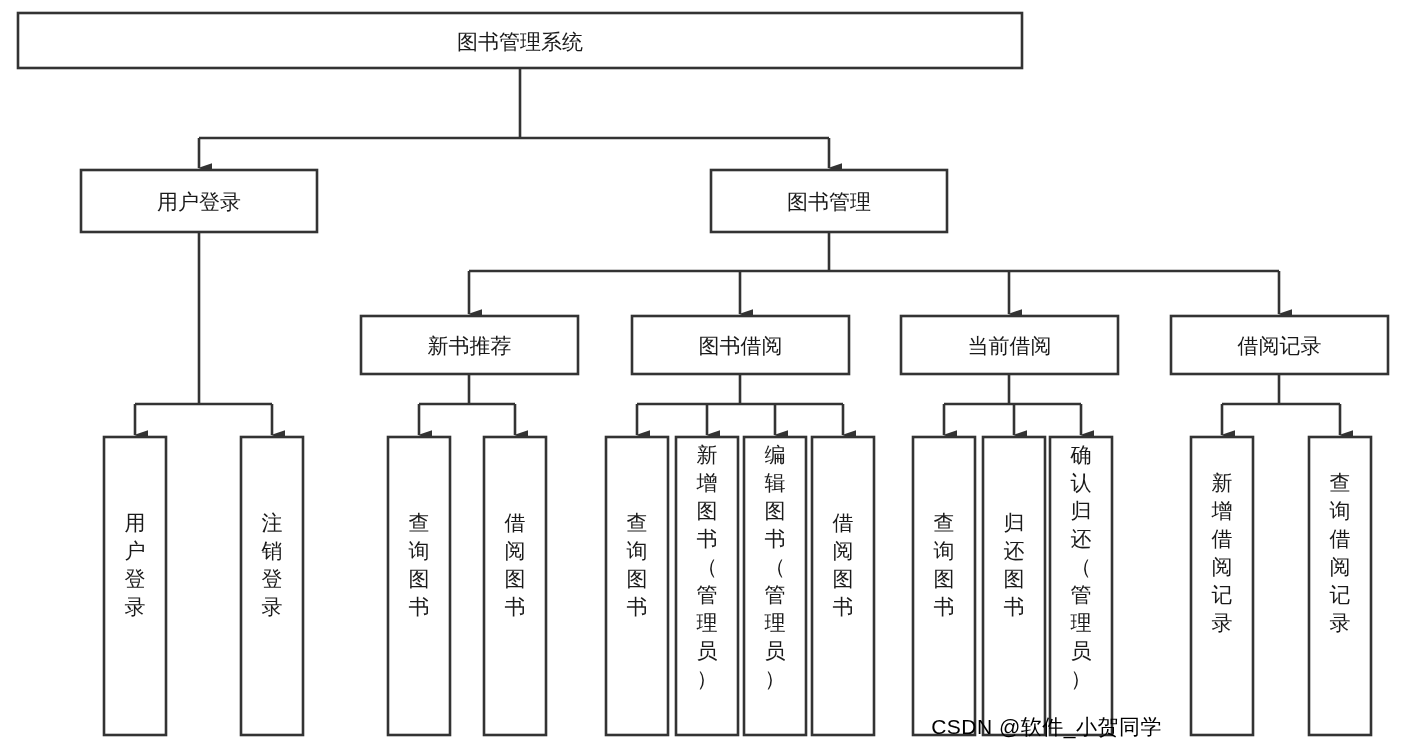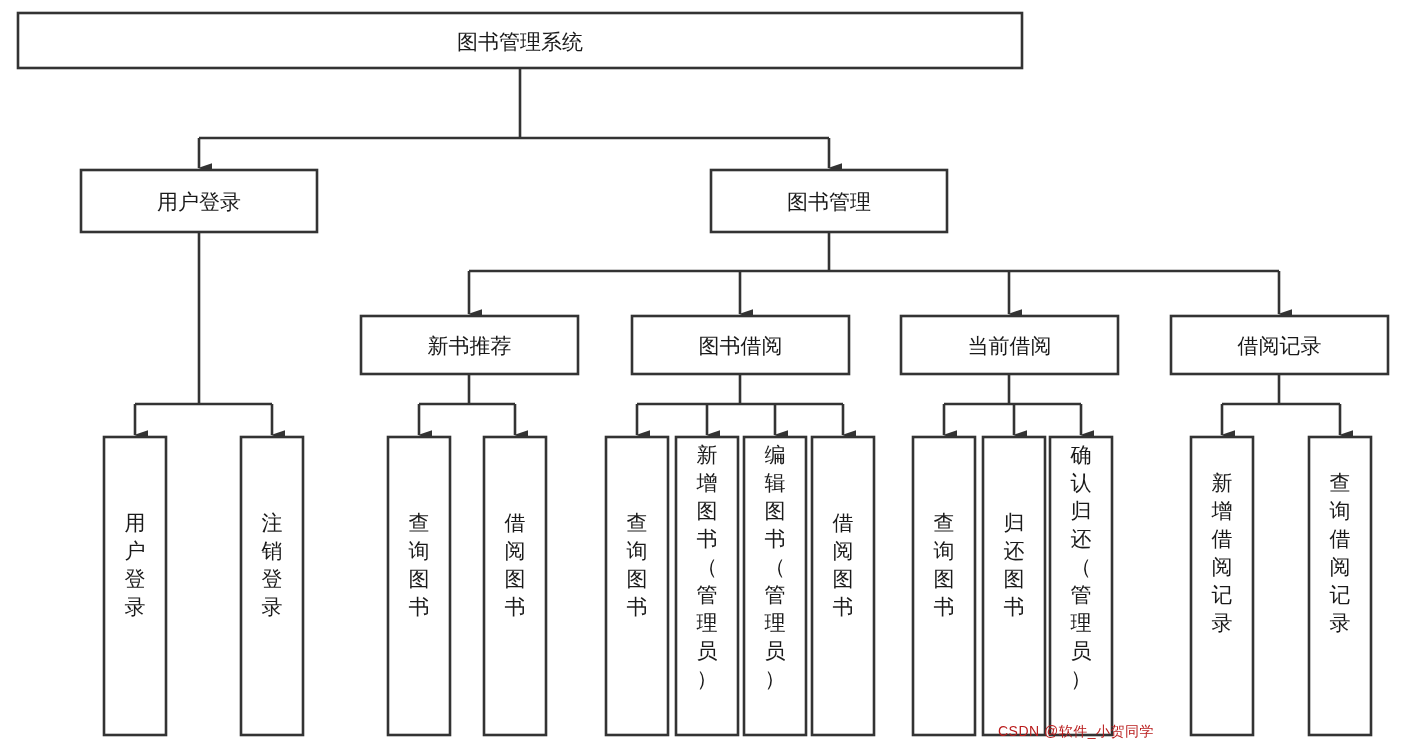--- a/index.html
+++ b/index.html
@@ -51,25 +51,25 @@
     dominant-baseline: central;
   }
   .node-label-vertical {
     fill: #1a1a1a;
     font-family: "Liberation Sans", "DejaVu Sans", sans-serif;
     font-size: 21px;
     text-anchor: middle;
   }
   .watermark {
     position: absolute;
-    right: 12px;
+    right: 4px;
     bottom: 6px;
     font-family: "Liberation Sans", "DejaVu Sans", sans-serif;
-    font-size: 14px;
-    color: #b91c1c;
+    font-size: 21px;
+    color: #000000;
     letter-spacing: 0.5px;
     white-space: nowrap;
     user-select: none;
   }
 </style>
 </head>
 <body>
 
 <div id="diagram-root">
 

